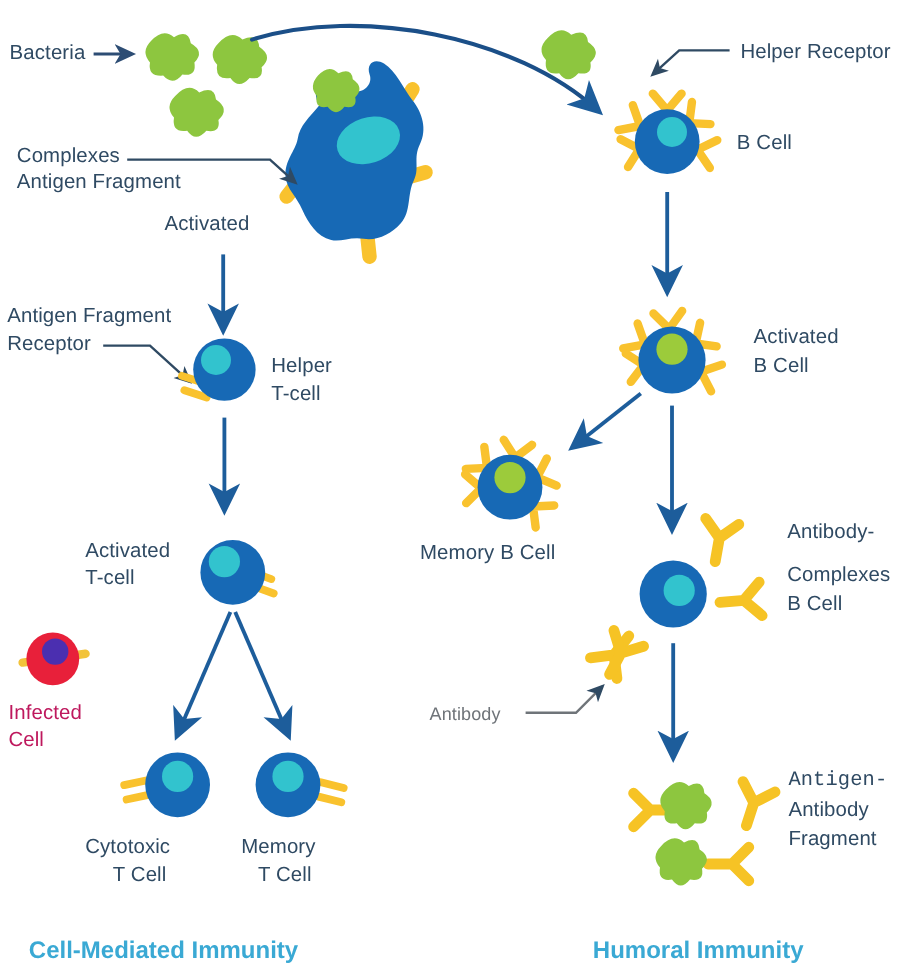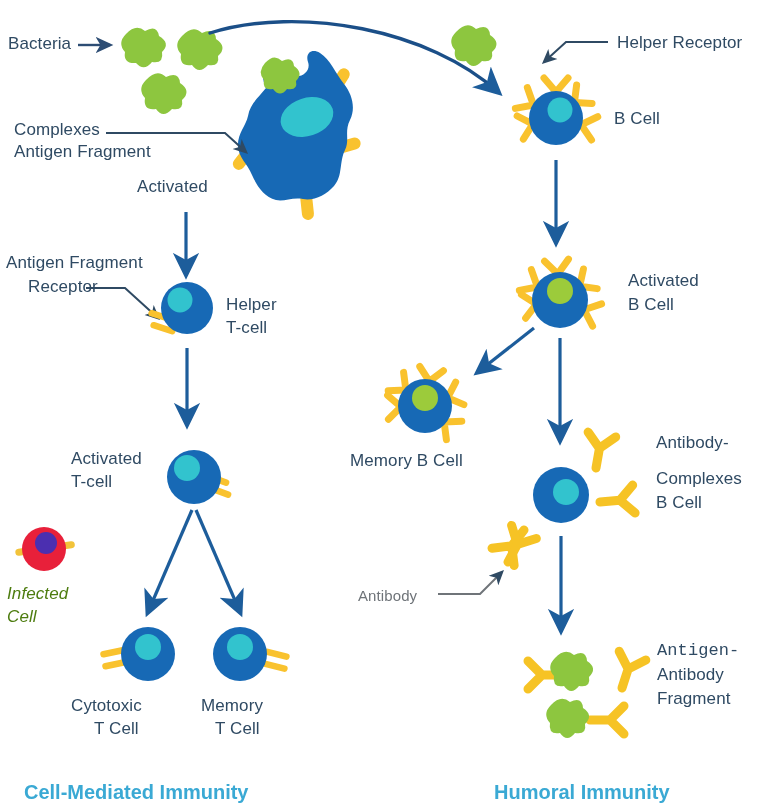--- a/index.html
+++ b/index.html
@@ -11,21 +11,21 @@
   #stage{position:relative;width:768px;height:810px;background:#fff;}
   #stage svg{position:absolute;top:0;left:0;}
   .lbl{
     position:absolute;
     color:#2f4a63;
     font-size:17px;
     line-height:22px;
     white-space:pre;
     letter-spacing:.1px;
   }
-  .lbl.red{color:#4d7c0f;font-style:italic;}
+  .lbl.red{color:#be185d;}
   .lbl.grey{color:#6f7479;font-size:15px;}
   .sect{
     position:absolute;
     color:#3aa9d4;
     font-size:20px;
     font-weight:bold;
     line-height:24px;
     white-space:pre;
   }
 </style>
@@ -295,21 +295,21 @@
   </svg>
 
   <div class="lbl" style="left:8px;top:33px;">Bacteria</div>
 
   <div class="lbl" style="left:14px;top:119px;">Complexes</div>
   <div class="lbl" style="left:14px;top:141px;">Antigen Fragment</div>
 
   <div class="lbl" style="left:137px;top:176px;">Activated</div>
 
   <div class="lbl" style="left:6px;top:252px;">Antigen Fragment</div>
-  <div class="lbl" style="left:6px;top:276px;margin-left:22px;">Receptor</div>
+  <div class="lbl" style="left:6px;top:276px;">Receptor</div>
 
   <div class="lbl" style="left:226px;top:294px;text-align:center;">Helper</div>
   <div class="lbl" style="left:226px;top:317px;">T-cell</div>
 
   <div class="lbl" style="left:71px;top:448px;">Activated</div>
   <div class="lbl" style="left:71px;top:471px;">T-cell</div>
 
   <div class="lbl red" style="left:7px;top:583px;">Infected</div>
   <div class="lbl red" style="left:7px;top:606px;text-align:right;">Cell</div>
 

